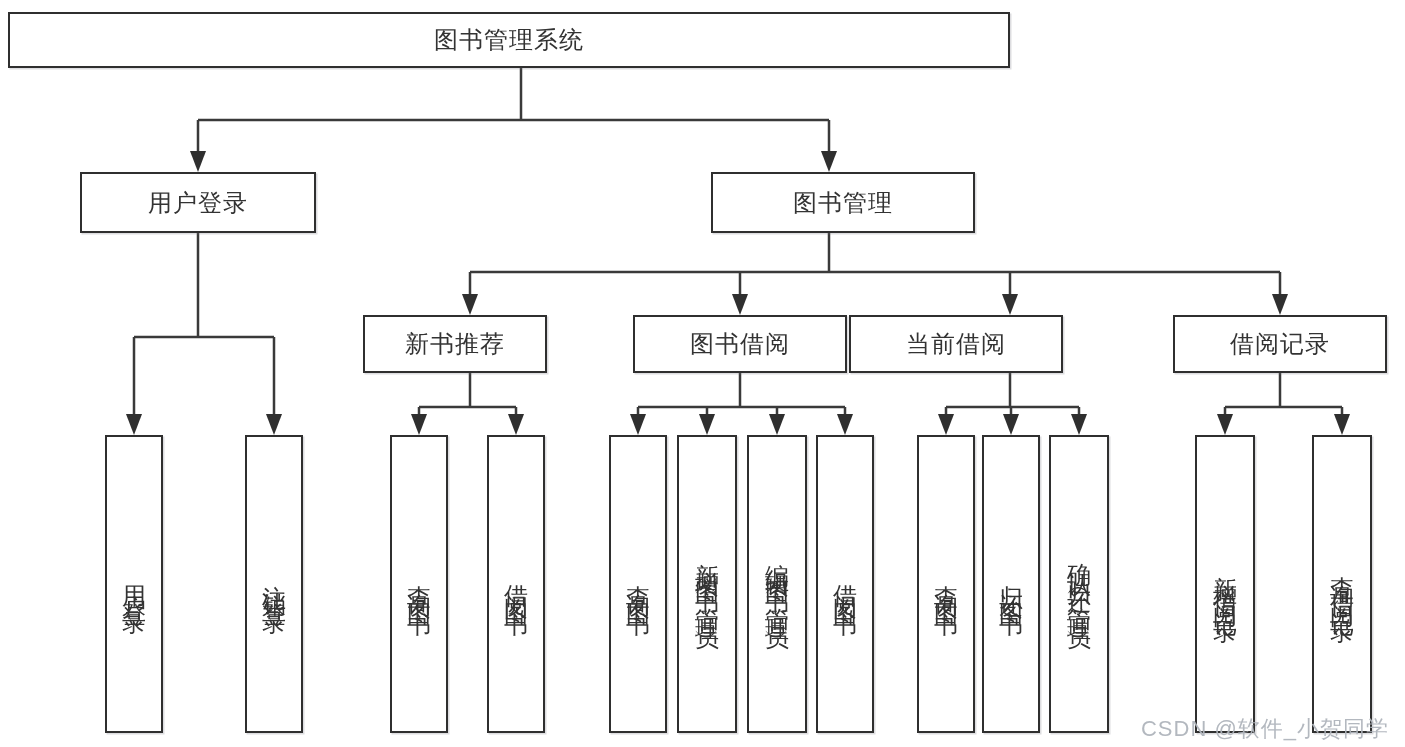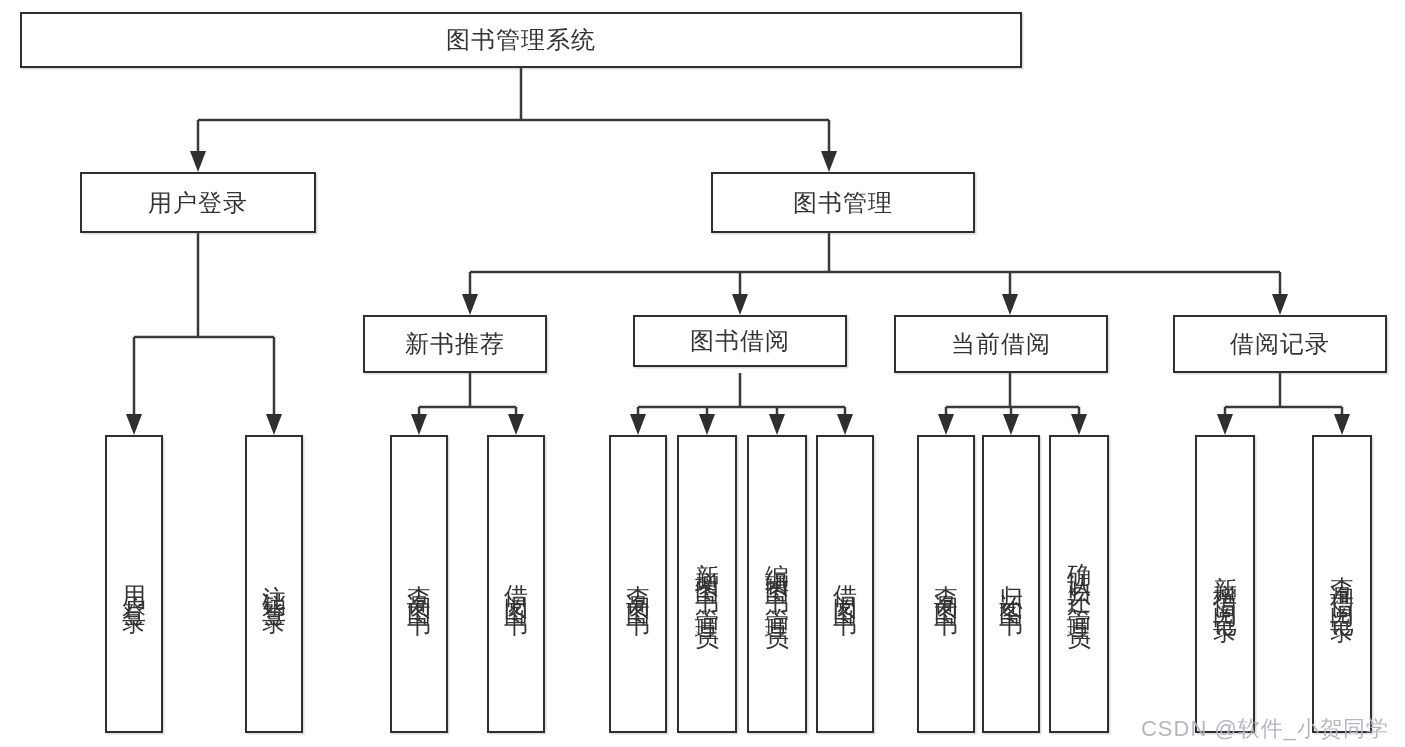--- a/index.html
+++ b/index.html
@@ -30,26 +30,26 @@
     letter-spacing: 1px;
     box-shadow: 1.5px 1.5px 0 rgba(120,120,130,0.25);
     z-index: 2;
   }
   .vnode {
     writing-mode: vertical-rl;
     text-orientation: mixed;
     letter-spacing: 9px;
     line-height: 1;
   }
-  .root-node   { left: 20px;  top: 12px;  width: 1002px; height: 56px; }
+  .root-node   { left: 8px;  top: 12px;  width: 1002px; height: 56px; }
   .n-user      { left: 80px;  top: 172px; width: 236px;  height: 61px; }
   .n-bookmgmt  { left: 711px; top: 172px; width: 264px;  height: 61px; }
   .n-newrec    { left: 363px; top: 315px; width: 184px;  height: 58px; }
-  .n-borrow    { left: 633px; top: 315px; width: 214px;  height: 52px; }
-  .n-current   { left: 894px; top: 315px; width: 214px;  height: 58px; }
+  .n-borrow    { left: 633px; top: 315px; width: 214px;  height: 58px; }
+  .n-current   { left: 849px; top: 315px; width: 214px;  height: 58px; }
   .n-records   { left: 1173px;top: 315px; width: 214px;  height: 58px; }
 
   .leaf { top: 435px; height: 298px; }
   .lf1  { left: 105px;  width: 58px; }
   .lf2  { left: 245px;  width: 58px; }
   .lf3  { left: 390px;  width: 58px; }
   .lf4  { left: 487px;  width: 58px; }
   .lf5  { left: 609px;  width: 58px; }
   .lf6  { left: 677px;  width: 60px; }
   .lf7  { left: 747px;  width: 60px; }

